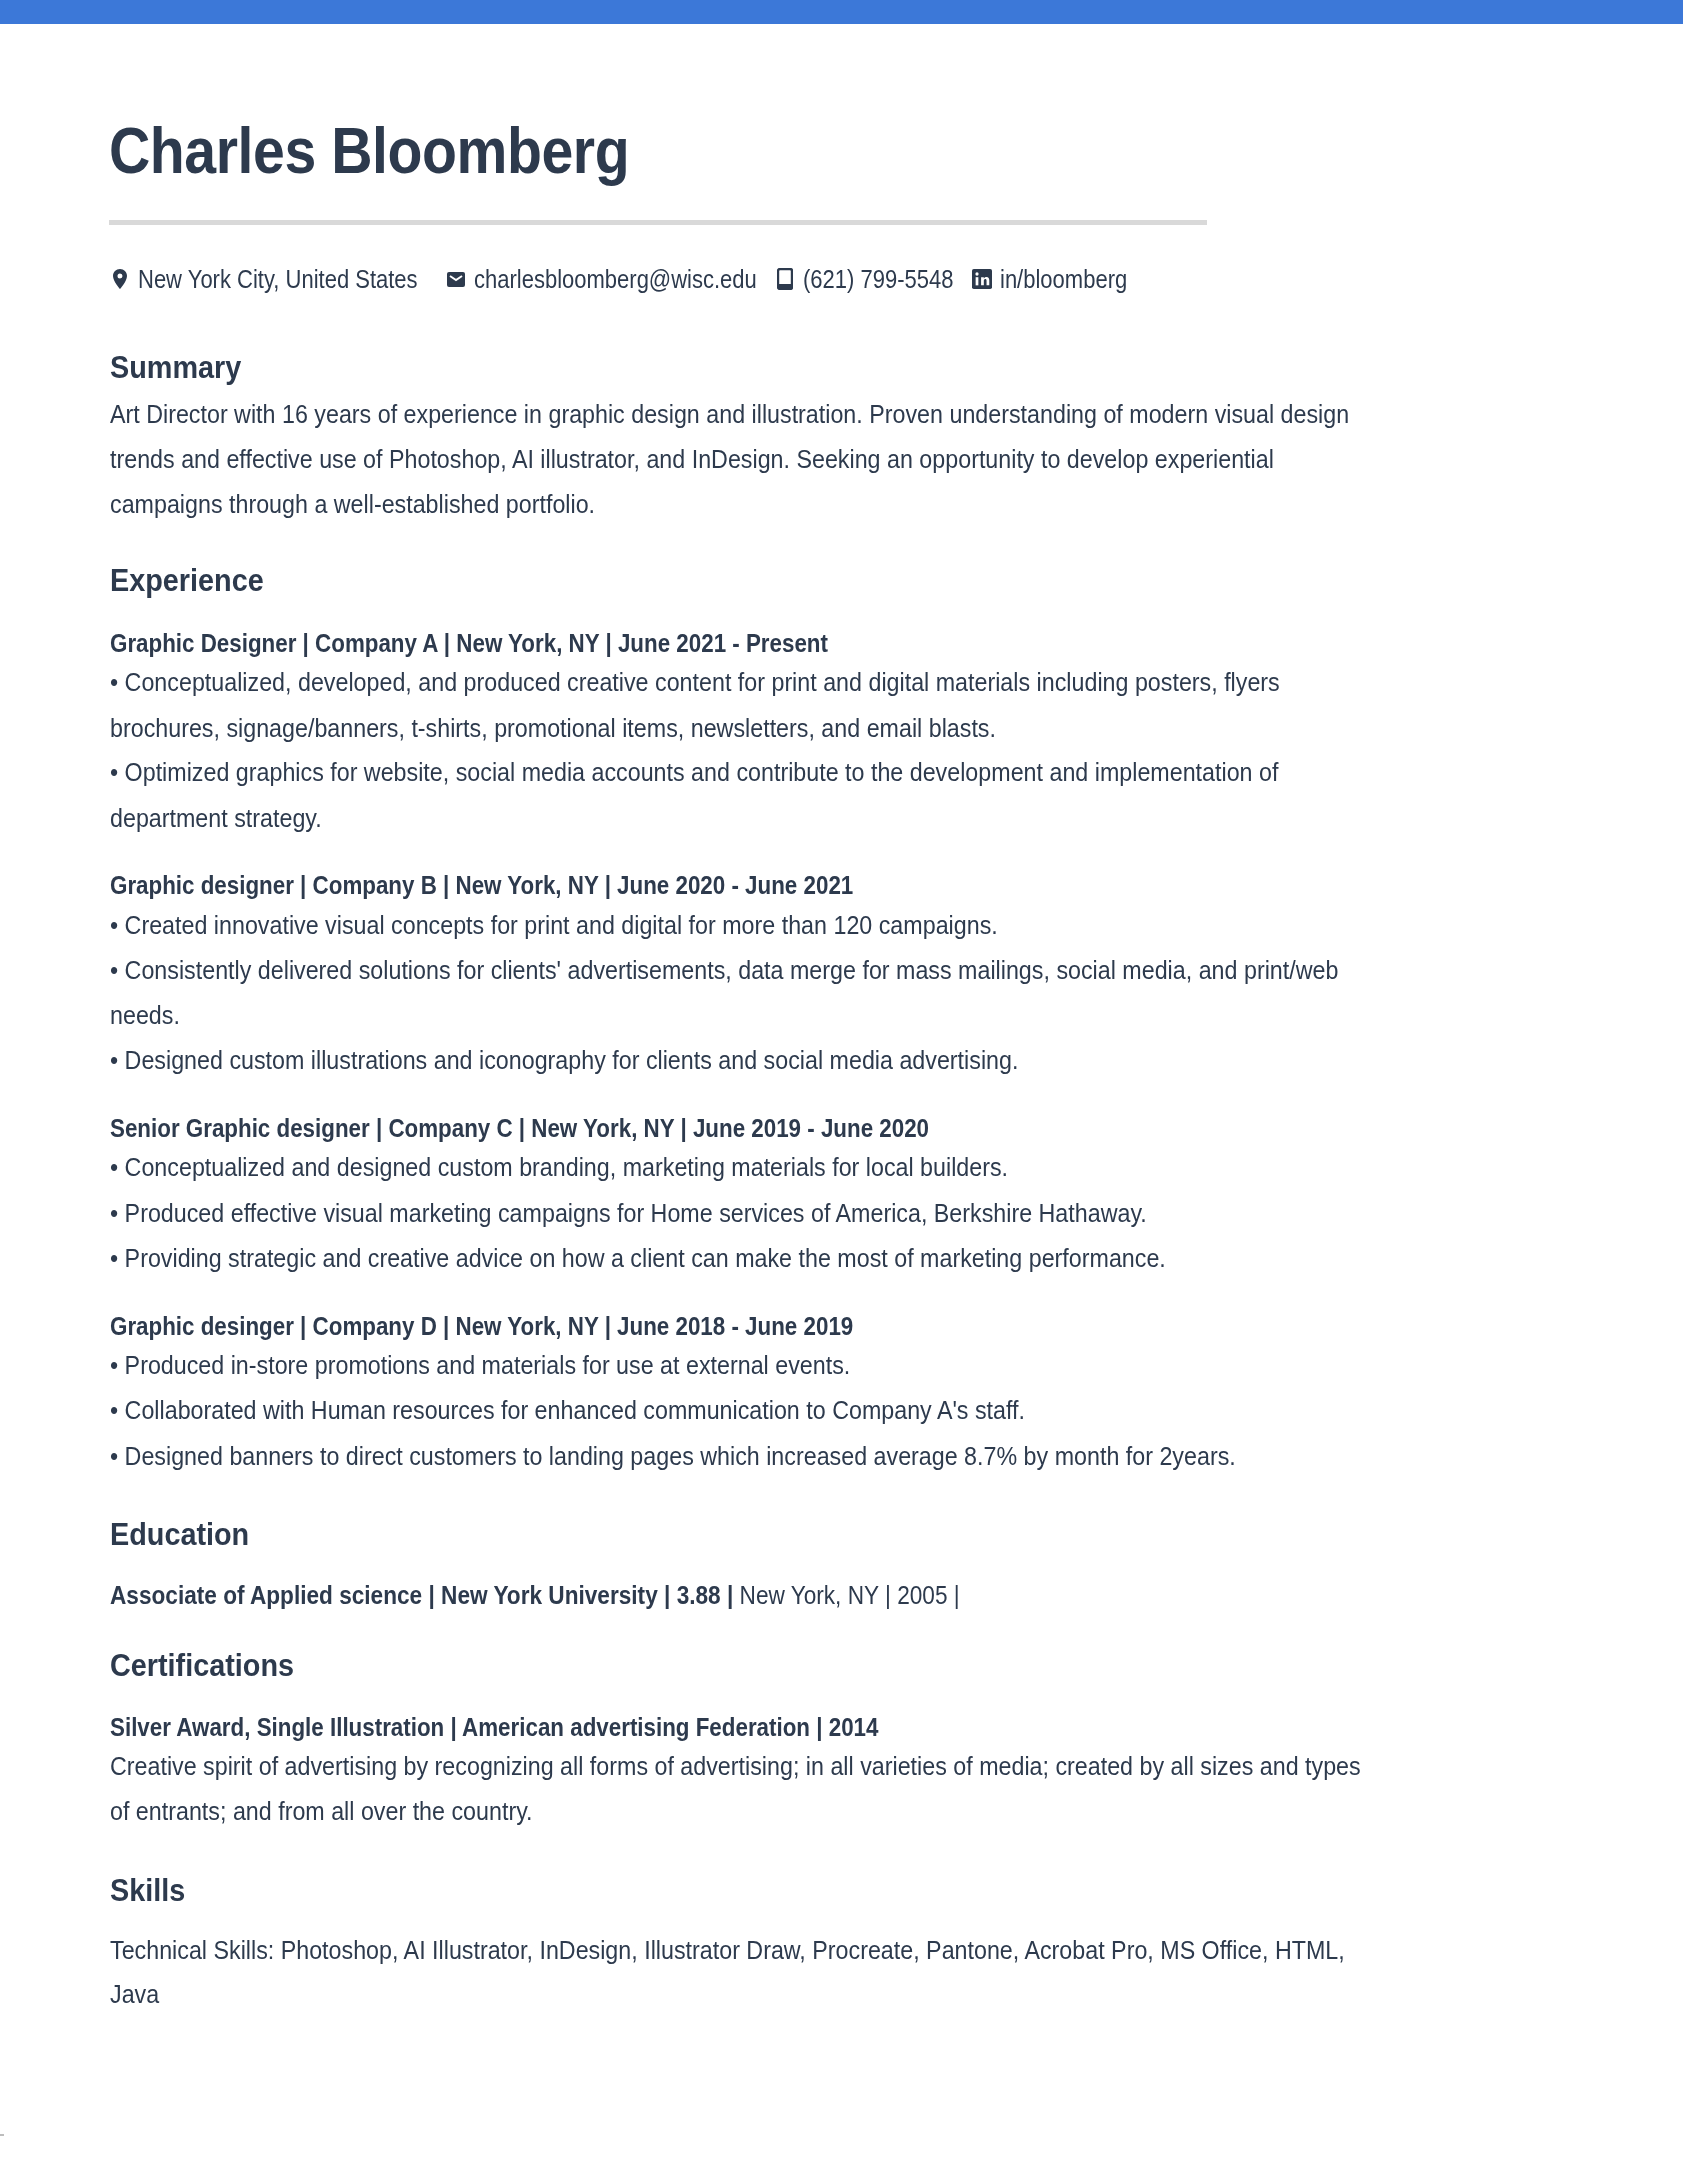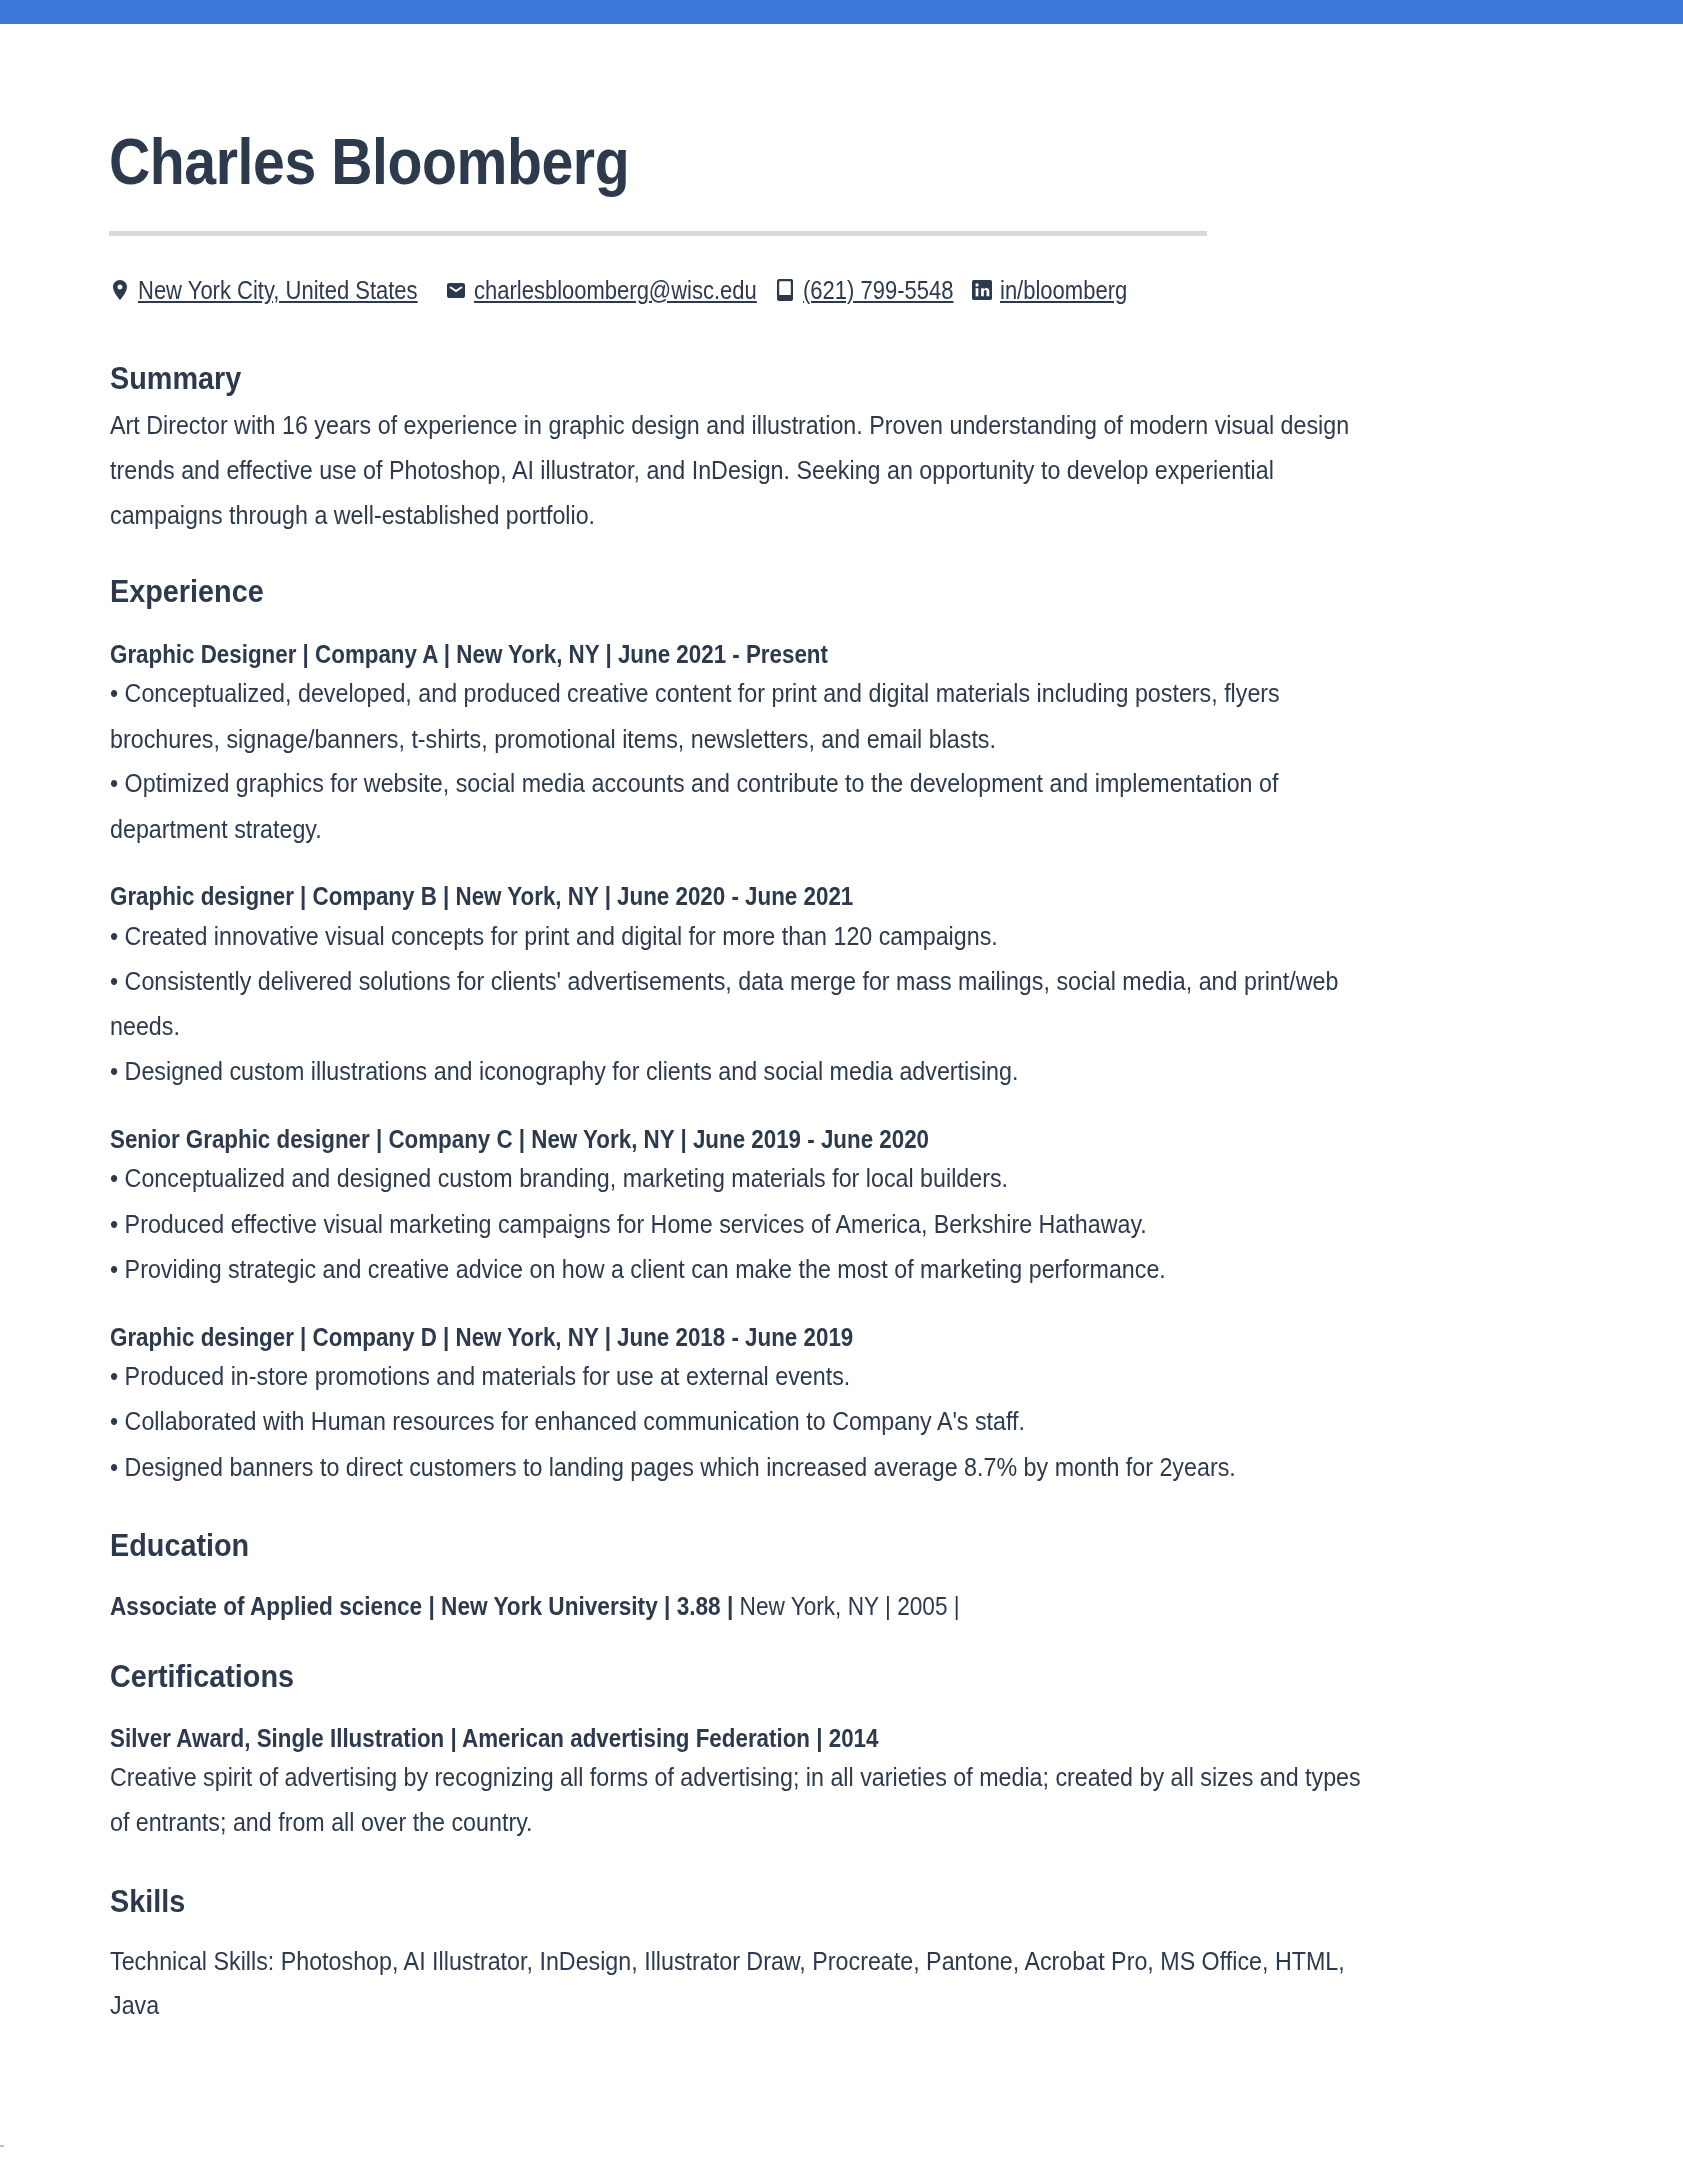--- a/index.html
+++ b/index.html
@@ -2,33 +2,33 @@
 <html><head>
 <meta charset="utf-8">
 <style>
   html, body { margin: 0; padding: 0; }
   body {
     width: 1683px; height: 2178px; position: relative; overflow: hidden;
     background: #ffffff; color: #2d3a4d;
     font-family: "Liberation Sans", "DejaVu Sans", sans-serif;
   }
   .topbar { position: absolute; left: 0; top: 0; width: 1683px; height: 24px; background: #3c78d8; }
-  .page { position: absolute; left: 0; top: 11px; width: 1683px; height: 1966px; }
+  .page { position: absolute; left: 0; top: 0; width: 1683px; height: 1966px; }
 
   .name {
     position: absolute; left: 109px; top: 111px; margin: 0;
     font-size: 65px; font-weight: 700; letter-spacing: -0.5px; line-height: 79px;
     color: #2d3a4d; white-space: nowrap;
   }
   .divider { position: absolute; left: 109px; top: 220px; width: 1098px; height: 5px; background: #d9d9d9; }
 
   .contact {
     position: absolute; left: 110px; top: 261px; height: 36px;
     display: flex; align-items: center; white-space: nowrap;
-    font-size: 25px; color: #2d3a4d; text-decoration: underline;
+    font-size: 25px; color: #2d3a4d;
   }
   .contact .item { display: flex; align-items: center; margin-right: 14px; }
   .contact .icon { display: inline-flex; width: 20px; height: 24px; margin-right: 8px; align-items: center; justify-content: center; }
   .contact .icon svg { display: block; }
   .contact .txt { display: inline-block; transform-origin: left center; }
 
   .line {
     position: absolute; left: 110px; white-space: nowrap;
     font-size: 26px; line-height: 34px; color: #2d3a4d;
     transform-origin: left center;

